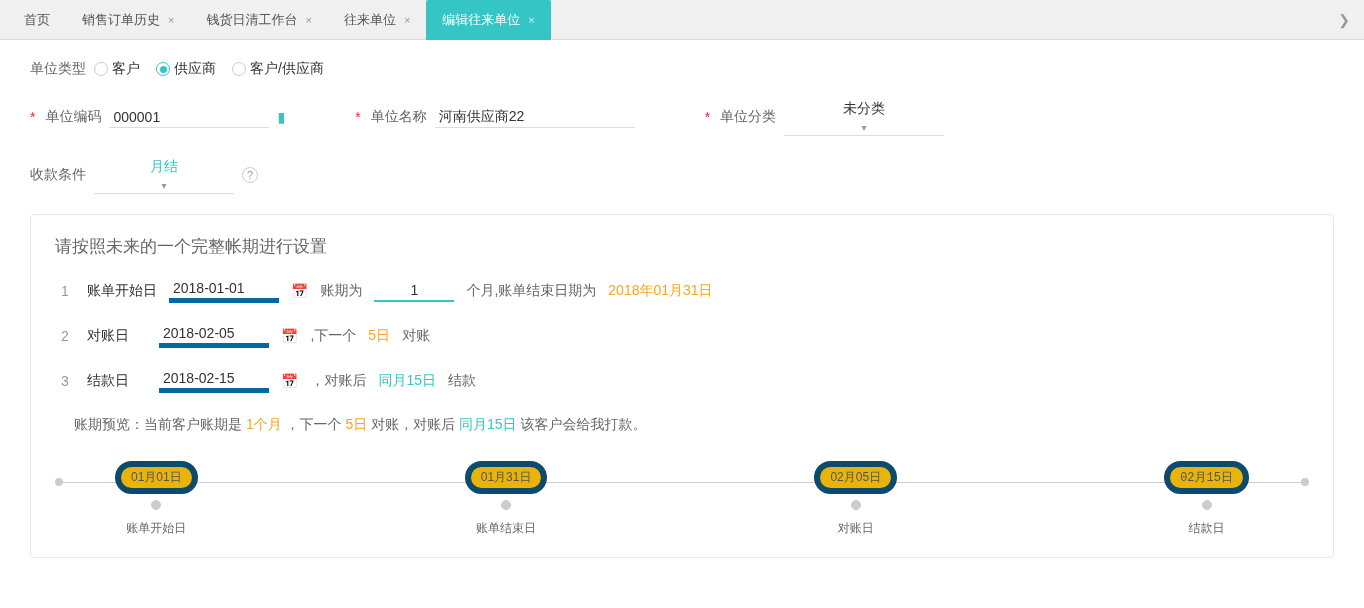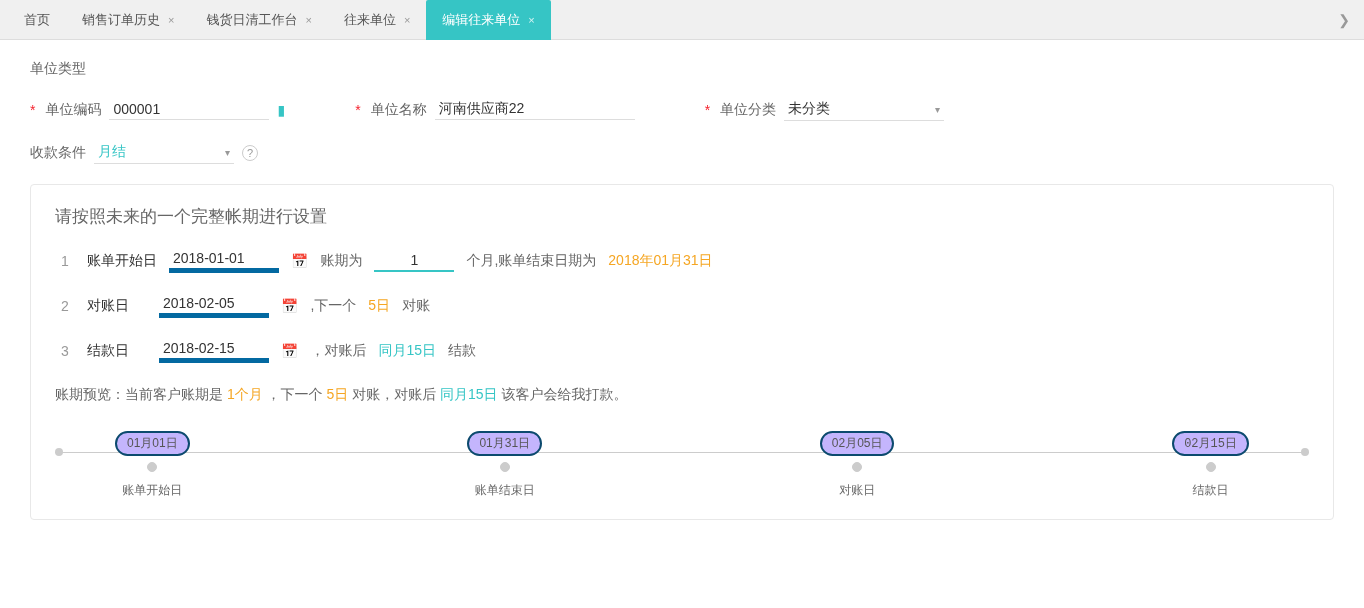--- a/index.html
+++ b/index.html
@@ -120,20 +120,21 @@
 
     
     .dropdown-field {
       display: flex;
       align-items: center;
       border-bottom: 1px solid #ddd;
       padding: 2px 4px;
       gap: 4px;
       cursor: pointer;
       min-width: 120px;
+      flex-direction: column;
     }
     .dropdown-arrow { color: #999; font-size: 10px; }
 
     
     .cal-icon {
       color: #36c5c5;
       cursor: pointer;
       font-size: 14px;
     }
 
@@ -191,20 +192,21 @@
       color: #333;
       width: 80px;
       text-align: center;
     }
 
     
     .preview-text {
       color: #666;
       margin-bottom: 16px;
       line-height: 1.6;
+      margin-left: 19px;
     }
 
     
     .timeline {
       display: flex;
       align-items: flex-start;
       padding: 10px 0 0 0;
       position: relative;
     }
     .timeline-points {
@@ -222,26 +224,26 @@
     }
     .point-dot {
       width: 10px;
       height: 10px;
       border-radius: 50%;
       background: #ccc;
       border: 1px solid #ccc;
       z-index: 1;
     }
     .point-date-box {
-      border: 2px solid #0c4a6e;
+      border: 6px solid #0c4a6e;
       border-radius: 20px;
       padding: 2px 10px;
       font-size: 12px;
       color: #555;
-      background: #c4b5fd;
+      background: #eab308;
       z-index: 1;
     }
     .point-name {
       font-size: 12px;
       color: #666;
       margin-top: 4px;
     }
 
     
     .help-icon {
@@ -290,20 +292,34 @@
   <div class="tabs-expand">
     <span>❯</span>
   </div>
 </div>
 
 <div class="content">
 
   <div class="form-row">
     <div class="form-field">
       <span class="field-label">单位类型</span>
+      <div class="radio-group">
+        <label class="radio-item">
+          <div class="radio-circle"></div>
+          <span>客户</span>
+        </label>
+        <label class="radio-item">
+          <div class="radio-circle checked"></div>
+          <span>供应商</span>
+        </label>
+        <label class="radio-item">
+          <div class="radio-circle"></div>
+          <span>客户/供应商</span>
+        </label>
+      </div>
     </div>
   </div>
 
   <div class="form-row">
     <div class="form-field">
       <span class="required-star">*</span>
       <span class="field-label">单位编码</span>
       <input class="field-input" type="text" value="000001" style="">
       <span class="copy-icon">▮</span>
     </div>

